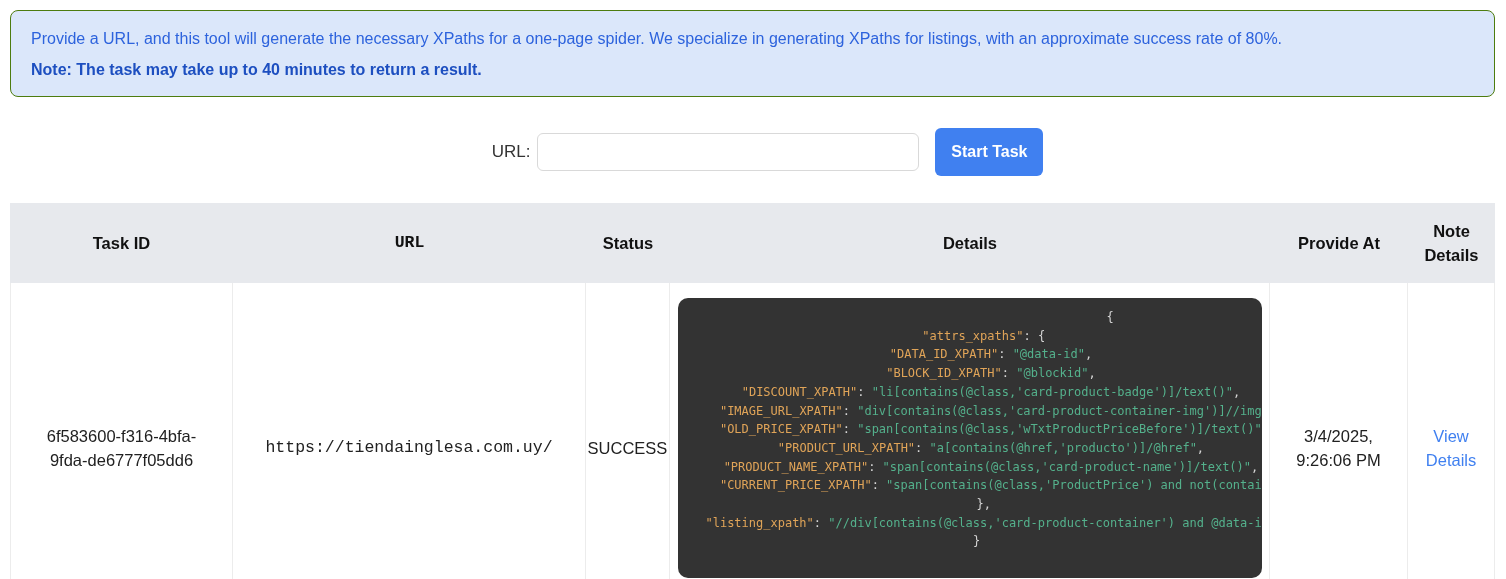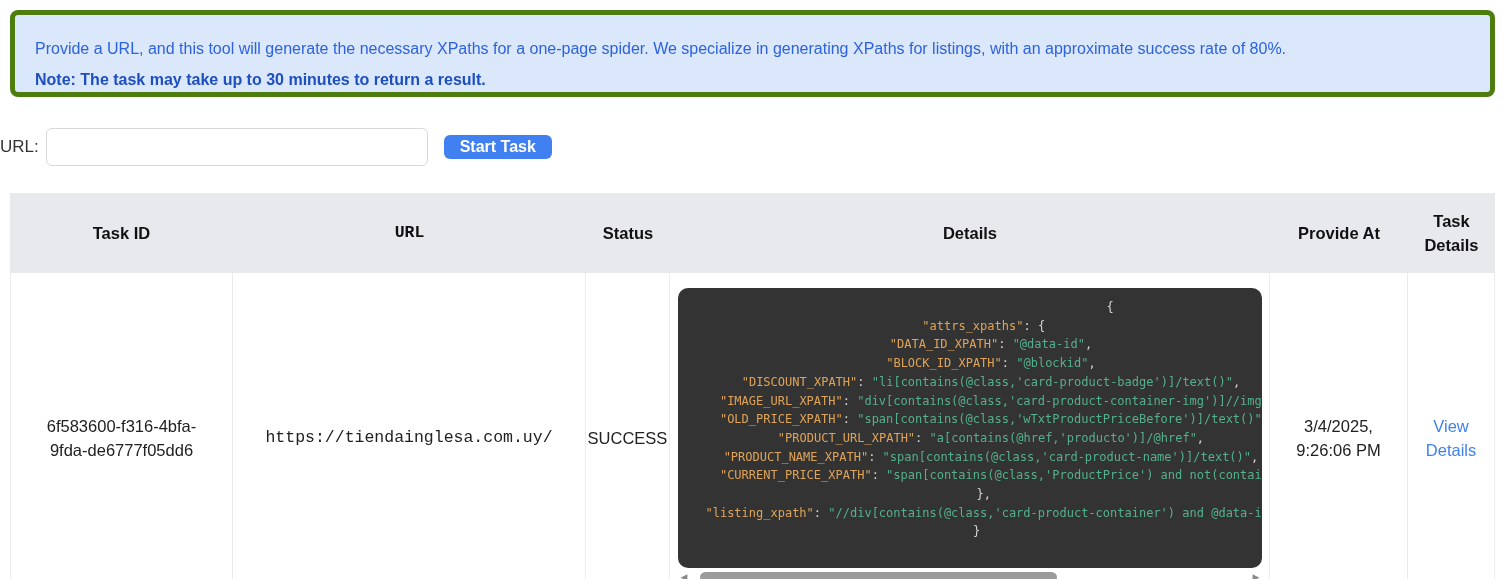--- a/index.html
+++ b/index.html
@@ -1,31 +1,31 @@
 <!DOCTYPE html>
 <html><head>
 <meta charset="utf-8">
 <style>
   * { margin:0; padding:0; box-sizing:border-box; }
   html,body { width:1506px; height:579px; overflow:hidden; background:#ffffff;
               font-family:"Liberation Sans", sans-serif; }
 
   
   .banner { margin:10px 11px 0 10px; height:87px; background:#dbe7fa;
-            border:5px solid #4d7c0f; border-radius:8px; padding:24px 20px 0 20px; }
+            border:1px solid #4d7c0f; border-radius:8px; padding:18px 20px 0 20px; }
   .banner-line1 { color:#2d63dd; font-size:16px; line-height:20px; }
   .banner-note  { color:#1d4fc0; font-size:16px; font-weight:bold; margin-top:12px; }
 
   
-  .form-row { margin-top:31px; display:flex; align-items:center; }
+  .form-row { margin-top:31px; display:flex; justify-content:center; align-items:center;padding-left:29px; }
   .url-label { font-size:17px; color:#333; margin-right:7px; }
   .url-input { width:382px; height:38px; border:1px solid #d9d9d9; border-radius:6px;
                font-size:15px; padding:0 12px; outline:none; color:#333;
                font-family:"Liberation Sans", sans-serif; }
-  .start-btn { margin-left:16px; width:108px; height:24px; background:#4080f0; color:#ffffff;
+  .start-btn { margin-left:16px; width:108px; height:48px; background:#4080f0; color:#ffffff;
                border:none; border-radius:6px; font-size:16px; font-weight:bold; cursor:pointer;
                font-family:"Liberation Sans", sans-serif; }
 
   
   .task-table { margin:27px 11px 0 10px; width:1485px; }
   .thead { display:flex; background:#e7e9ed; height:80px; align-items:center; }
   .th { font-weight:bold; font-size:16.5px; color:#111; text-align:center;
         line-height:24px; padding:0 8px; }
   .tbody-row { display:flex; height:330px; background:#fff; }
   .td { border-right:1px solid #ececec; display:flex; align-items:center;
@@ -57,37 +57,37 @@
                   text-align:center; user-select:none; cursor:default; }
   .scroll-track { flex:1; position:relative; height:11px; }
   .scroll-thumb { position:absolute; left:10px; top:0; width:357px; height:11px;
                   background:#9b9b9b; border-radius:6px; cursor:pointer; }
 </style>
 </head>
 <body>
 
 <div class="banner">
   <div class="banner-line1">Provide a URL, and this tool will generate the necessary XPaths for a one-page spider. We specialize in generating XPaths for listings, with an approximate success rate of 80%.</div>
-  <div class="banner-note">Note: The task may take up to 30 minutes to return a result.</div>
+  <div class="banner-note">Note: The task may take up to 40 minutes to return a result.</div>
 </div>
 
 <div class="form-row">
   <span class="url-label">URL:</span>
   <input class="url-input" type="text" value="" style="">
   <button class="start-btn">Start Task</button>
 </div>
 
 <div class="task-table">
   <div class="thead">
     <div class="th col-taskid">Task ID</div>
     <div class="th col-url">URL</div>
     <div class="th col-status">Status</div>
     <div class="th col-result">Details</div>
     <div class="th col-created">Provide At</div>
-    <div class="th col-details">Task Details</div>
+    <div class="th col-details">Note Details</div>
   </div>
 
   <div class="tbody-row">
     <div class="td col-taskid">6f583600-f316-4bfa-9fda-de6777f05dd6</div>
     <div class="td col-url">https://tiendainglesa.com.uy/</div>
     <div class="td col-status">SUCCESS</div>
 
     <div class="td col-result">
       <div class="code-wrap">
         <pre class="code"><span class="tok-p">                                     {</span>

